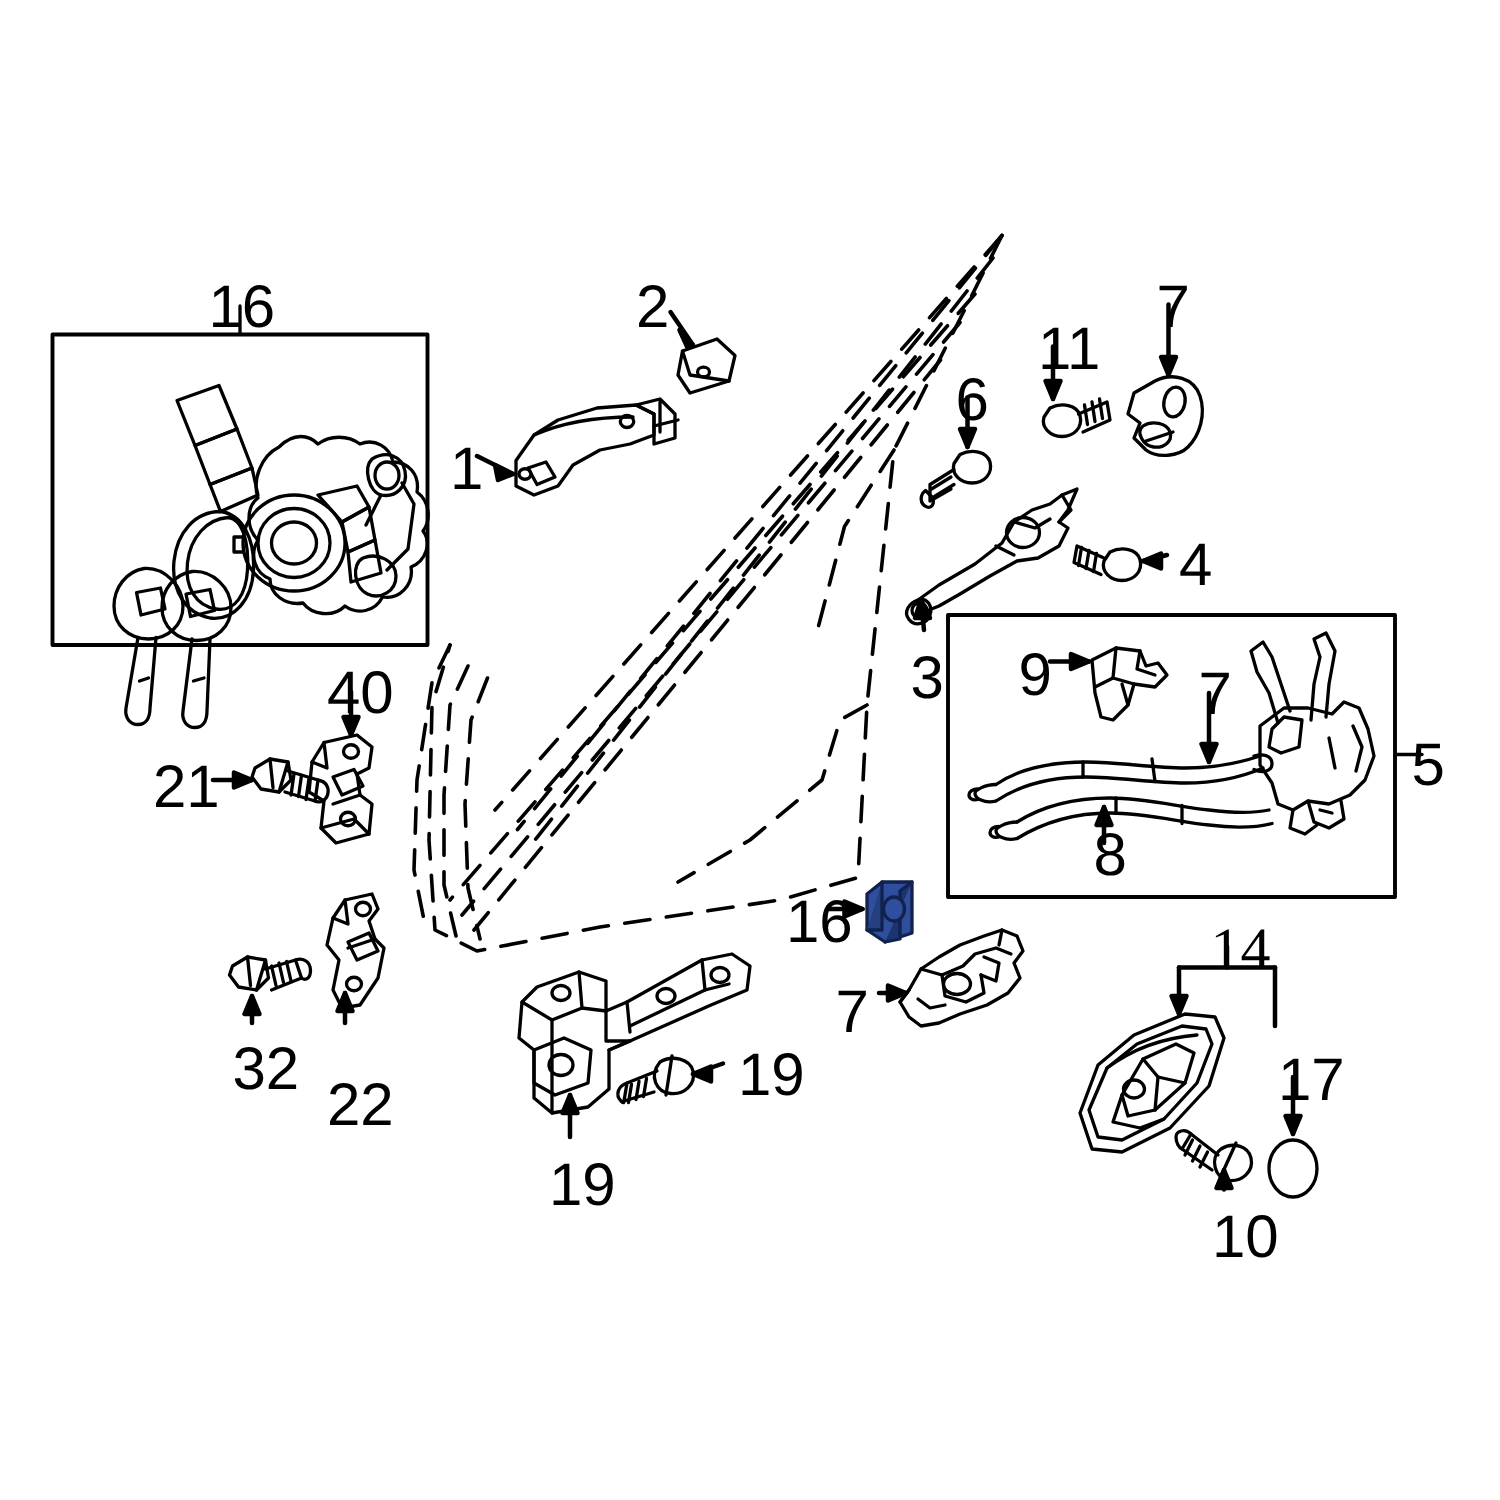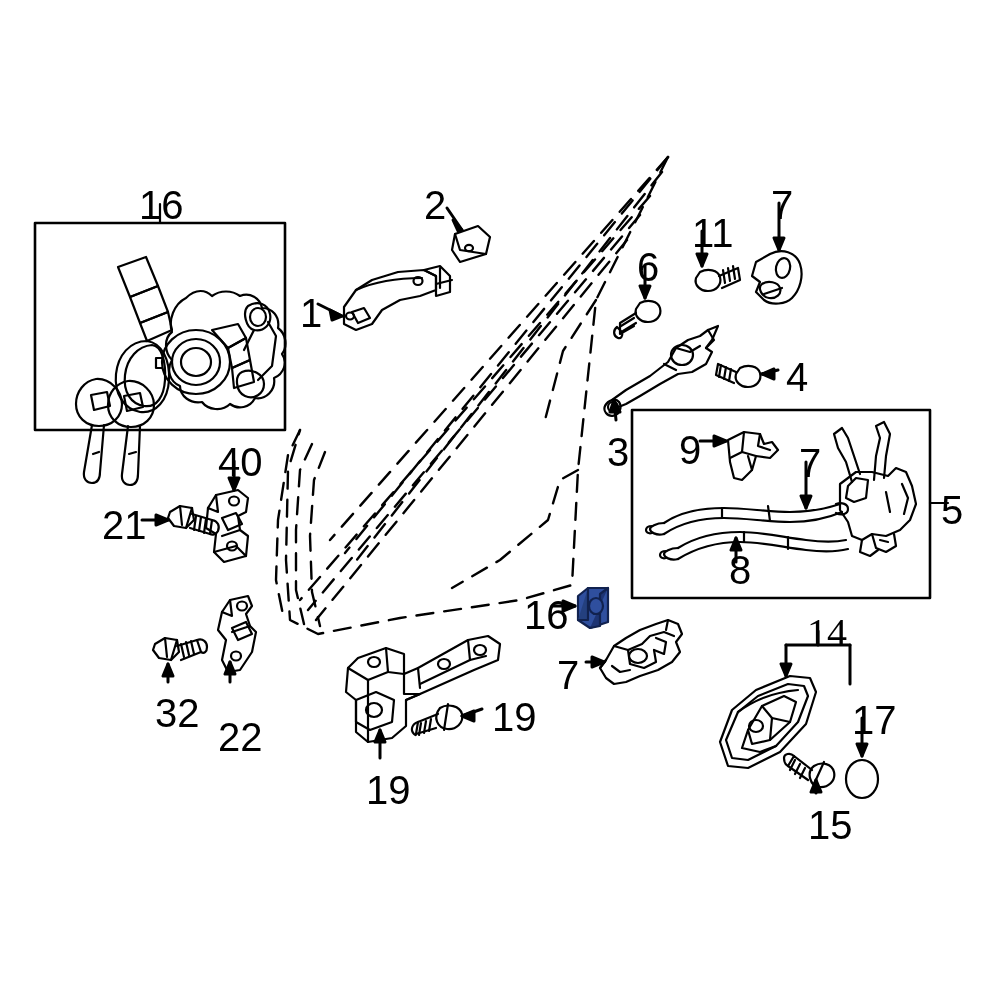--- a/index.html
+++ b/index.html
@@ -387,21 +387,21 @@
 <div class="callout" style="left:941px;top:490px;">5</div>
 <div class="callout" style="left:637px;top:247px;">6</div>
 <div class="callout" style="left:799px;top:443px;">7</div>
 <div class="callout" style="left:729px;top:550px;">8</div>
 <div class="callout" style="left:679px;top:430px;">9</div>
 <div class="callout" style="left:771px;top:185px;">7</div>
 <div class="callout" style="left:692px;top:213px;">11</div>
 <div class="callout" style="left:139px;top:185px;">16</div>
 <div class="callout" style="left:557px;top:655px;">7</div>
 <div class="callout" style="left:807px;top:613px;font-family:Liberation Serif, serif;">14</div>
-<div class="callout" style="left:808px;top:805px;">15</div>
+<div class="callout" style="left:808px;top:805px;">10</div>
 <div class="callout" style="left:524px;top:595px;">16</div>
 <div class="callout" style="left:852px;top:700px;">17</div>
 <div class="callout" style="left:366px;top:770px;">19</div>
 <div class="callout" style="left:492px;top:697px;">19</div>
 <div class="callout" style="left:218px;top:442px;">40</div>
 <div class="callout" style="left:102px;top:505px;text-align:right;">21</div>
 <div class="callout" style="left:218px;top:693px;margin-top:24px;">22</div>
 <div class="callout" style="left:155px;top:693px;">32</div>
 
 </div>

